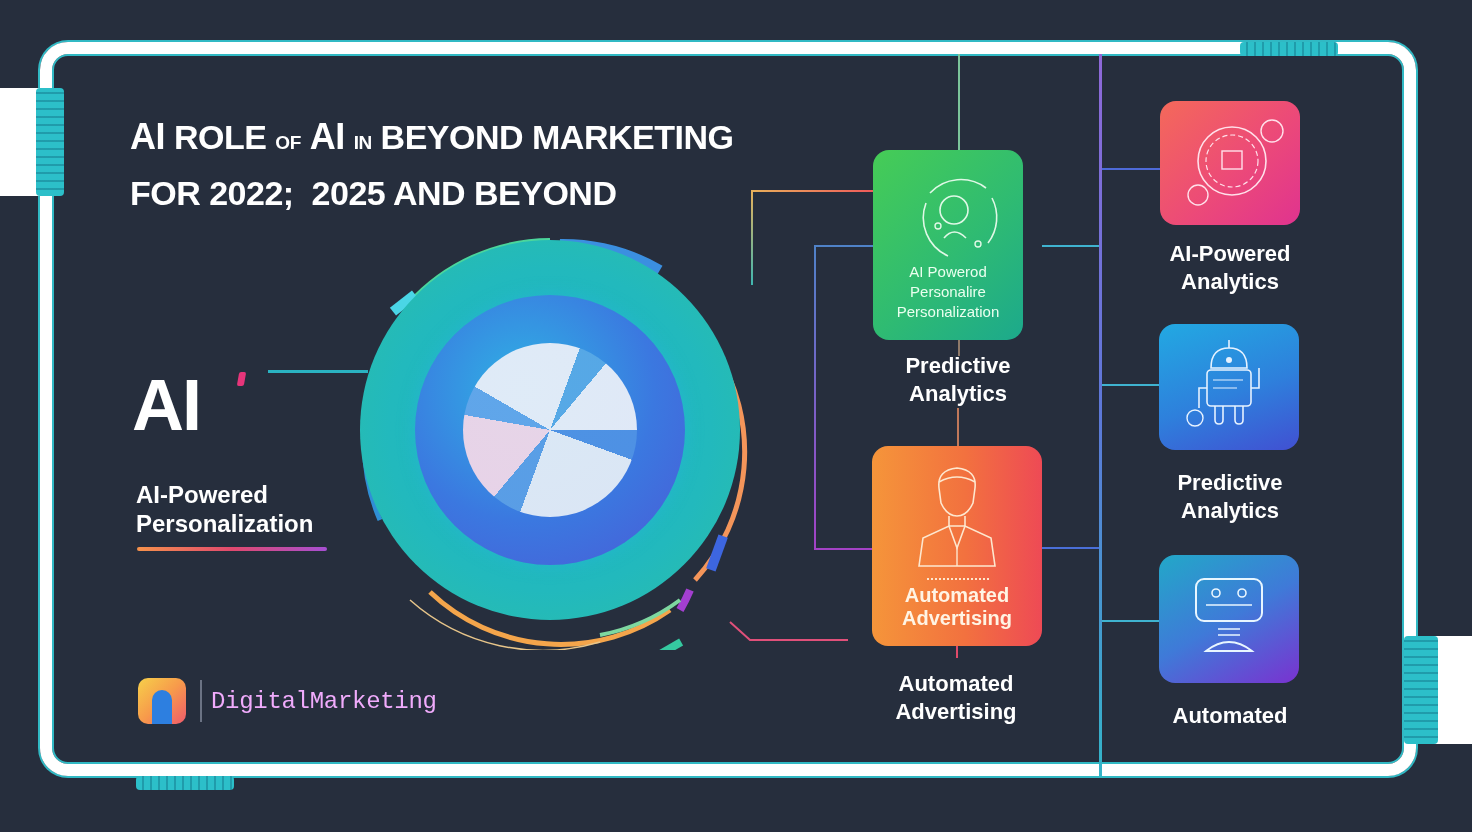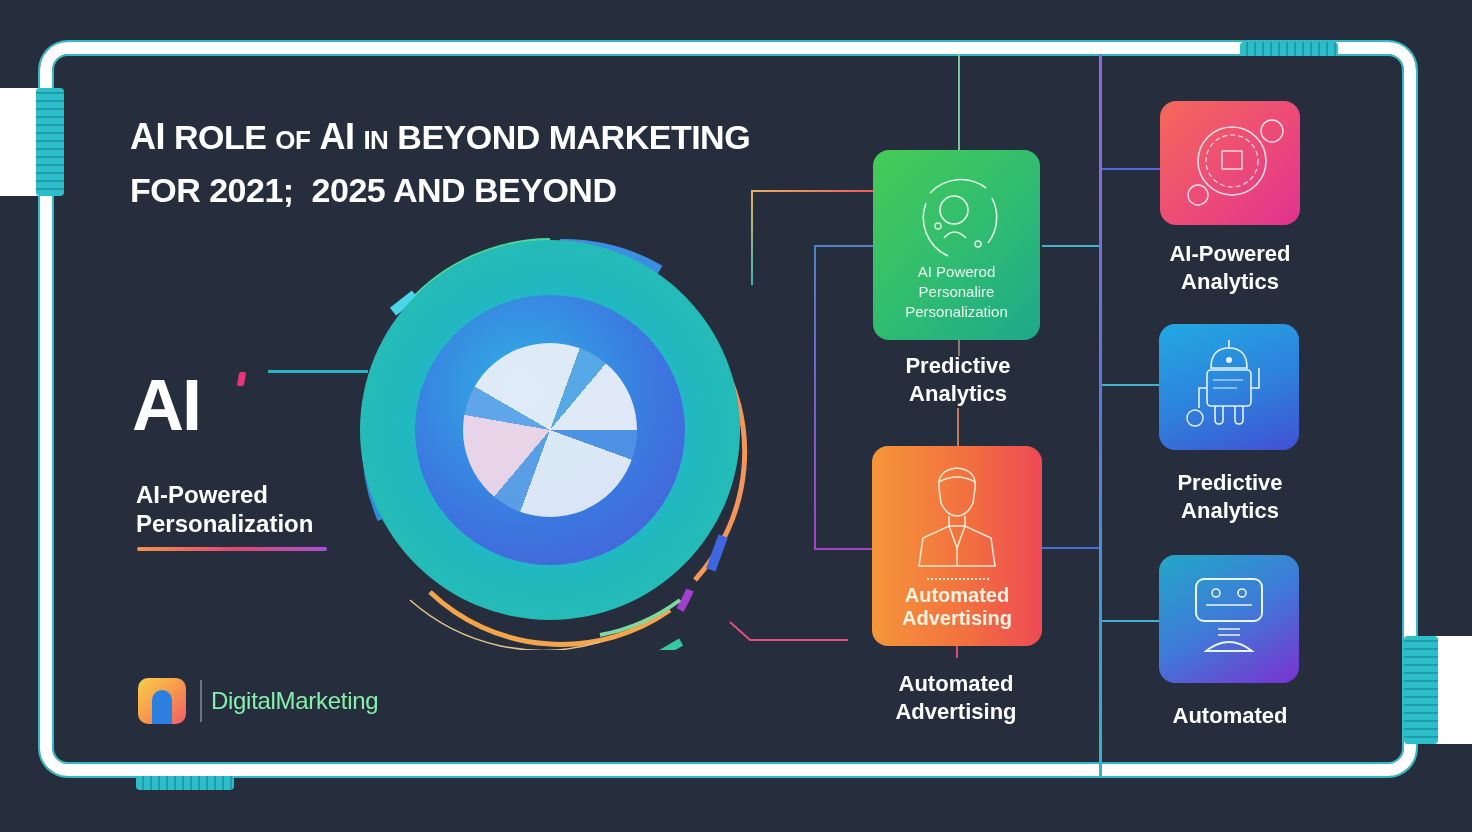--- a/index.html
+++ b/index.html
@@ -23,21 +23,21 @@
   .clip-tab.v {
     background-image: repeating-linear-gradient(0deg, rgba(255,255,255,0.0) 0 6px, rgba(20,120,140,0.5) 6px 8px);
   }
   .white-block { position:absolute; background:#ffffff; }
 
   .title {
     position:absolute; left:130px; top:112px; width:680px;
     font-family:"Liberation Sans", sans-serif; font-weight:bold;
     font-size:34px; line-height:50px; letter-spacing:-0.5px; color:#ffffff;
   }
-  .title .sm { font-size:26px; }
+  .title .sm { font-size:19px; }
   .title .lg { font-size:36px; }
 
   .ai-big {
     position:absolute; left:132px; top:365px;
     font-family:"Liberation Sans", sans-serif; font-weight:bold;
     font-size:72px; line-height:80px; color:#fff; letter-spacing:-2px;
   }
   .ai-mark { position:absolute; left:238px; top:372px; width:7px; height:14px; background:#e6357a; transform:skewX(-10deg); border-radius:2px; }
   .ai-connector { position:absolute; left:268px; top:370px; width:100px; height:3px; background:#2ab3c2; }
 
@@ -53,21 +53,21 @@
   .brand { position:absolute; left:138px; top:678px; display:flex; align-items:center; }
   .brand-logo {
     width:48px; height:46px; border-radius:10px; position:relative; overflow:hidden;
     background:linear-gradient(135deg,#f6d04a 0%,#f79a4b 50%,#ef5b6b 100%);
   }
   .brand-logo .arch {
     position:absolute; left:14px; top:12px; width:20px; height:34px;
     background:#2d7fe0; border-radius:10px 10px 0 0;
   }
   .brand-sep { width:2px; height:42px; background:#6b7384; margin:0 9px 0 14px; }
-  .brand-text { font-family:Liberation Sans, sans-serif; font-size:24px; color:#86efac; letter-spacing:-0.3px; }
+  .brand-text { font-family:Liberation Mono, monospace; font-size:24px; color:#f0abfc; letter-spacing:-0.3px; }
 
   
   .orb-wrap { position:absolute; left:350px; top:230px; width:420px; height:420px; }
   .orb-outer {
     position:absolute; left:10px; top:10px; width:380px; height:380px; border-radius:50%;
     background:radial-gradient(circle at 50% 50%, #1fb6c4 0%, #22b9bd 60%, #2dbfa5 100%);
   }
   .orb-mid {
     position:absolute; left:65px; top:65px; width:270px; height:270px; border-radius:50%;
     background:radial-gradient(circle at 40% 35%, #2fb2e4 0%, #3b78e0 55%, #4a5ad6 100%);
@@ -114,21 +114,21 @@
 
 <div class="title">
   <div>
     <span class="lg">AI</span>
     <span>ROLE</span>
     <span class="sm">OF</span>
     <span class="lg">AI</span>
     <span class="sm">IN</span>
     <span>BEYOND MARKETING</span>
   </div>
-  <div style="white-space:pre;">FOR 2021;  2025 AND BEYOND</div>
+  <div style="white-space:pre;">FOR 2022;  2025 AND BEYOND</div>
 </div>
 
 <div class="ai-big">AI</div>
 <div class="ai-mark"></div>
 <div class="ai-connector"></div>
 
 <div class="left-label">
   <div>AI-Powered</div>
   <div>Personalization</div>
 </div>
@@ -175,21 +175,21 @@
 <div class="line" style="left:1102px;top:168px;width:58px;height:2px;background:#4e6ad8;"></div>
 <div class="line" style="left:1102px;top:384px;width:58px;height:2px;background:#3fb3d0;"></div>
 <div class="line" style="left:1102px;top:620px;width:58px;height:2px;background:#3fb3d0;"></div>
 <div class="line" style="left:958px;top:338px;width:2px;height:18px;background:#8f7a6a;"></div>
 <div class="line" style="left:957px;top:408px;width:2px;height:38px;background:#c0785a;"></div>
 <div class="line" style="left:956px;top:646px;width:2px;height:12px;background:#e04a6a;"></div>
 <svg class="abs" style="left:728px;top:620px;" width="120" height="24" viewBox="0 0 120 24">
   <path d="M2 2 L22 20 L120 20" stroke="#e0507a" stroke-width="2" fill="none"></path>
 </svg>
 
-<div class="card" style="left:873px;top:150px;width:167px;height:190px;background:linear-gradient(135deg,#46cc56 0%,#2fbb72 55%,#1ca98c 100%);">
+<div class="card" style="left:873px;top:150px;width:150px;height:190px;background:linear-gradient(135deg,#46cc56 0%,#2fbb72 55%,#1ca98c 100%);">
   <svg class="abs" style="left:35px;top:18px;" width="100" height="95" viewBox="0 0 100 95">
     <path d="M22 25 A42 42 0 0 1 78 20" stroke="#dff8e6" stroke-width="1.6" fill="none"></path>
     <path d="M84 30 A42 42 0 0 1 80 75" stroke="#dff8e6" stroke-width="1.6" fill="none"></path>
     <path d="M18 35 A42 42 0 0 0 40 88" stroke="#dff8e6" stroke-width="1.6" fill="none"></path>
     <circle cx="46" cy="42" r="14" stroke="#dff8e6" stroke-width="1.6" fill="none"></circle>
     <path d="M36 70 Q46 58 58 70" stroke="#dff8e6" stroke-width="1.6" fill="none"></path>
     <circle cx="30" cy="58" r="3" stroke="#dff8e6" stroke-width="1.4" fill="none"></circle>
     <circle cx="70" cy="76" r="3" stroke="#dff8e6" stroke-width="1.4" fill="none"></circle>
   </svg>
   <div class="cap" style="top:112px;font-size:15px;line-height:20px;">

